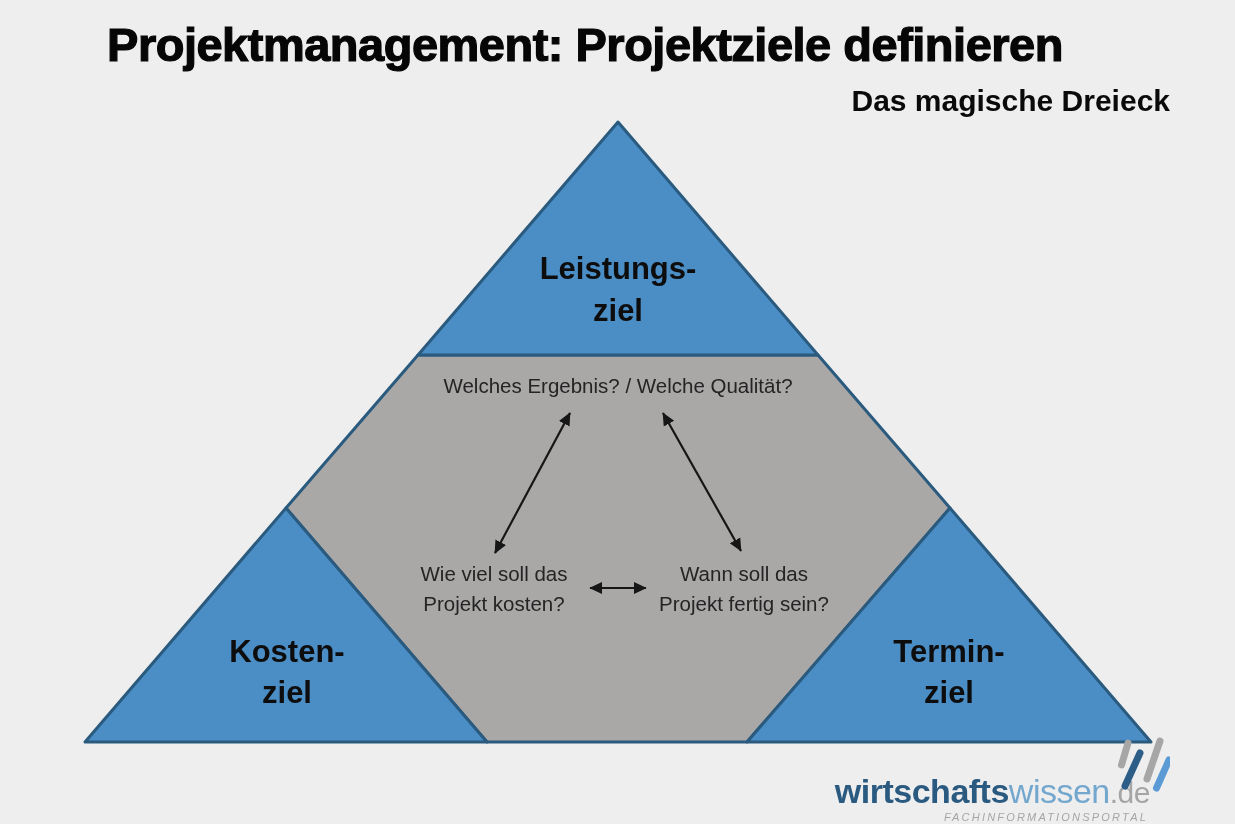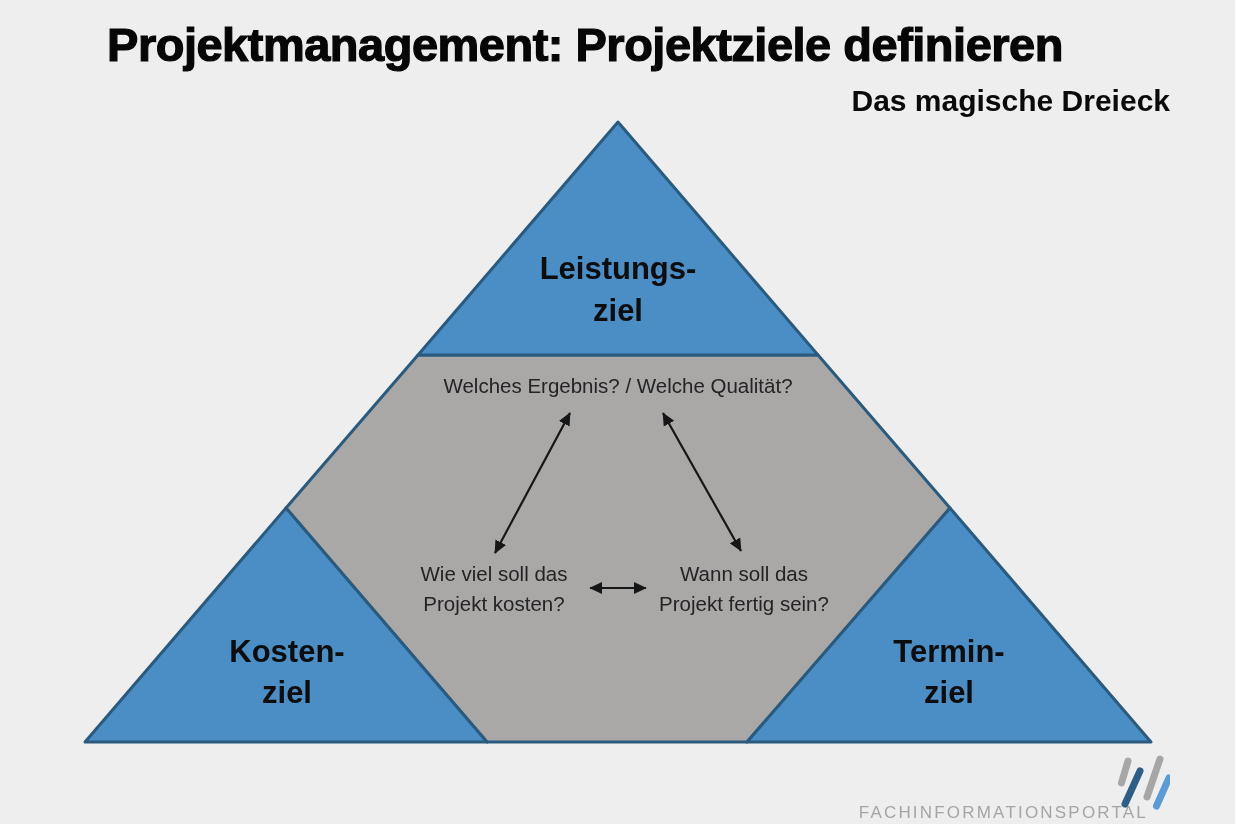--- a/index.html
+++ b/index.html
@@ -22,21 +22,21 @@
   .corner-label { font-family: "Liberation Sans", sans-serif; font-size: 31px; font-weight: 700; fill: #0d0d0d; text-anchor: middle; }
   .question    { font-family: "Liberation Sans", sans-serif; font-size: 20.5px; font-weight: 400; fill: #242424; text-anchor: middle; }
   .shape       { stroke: #2a5a7e; stroke-width: 3; stroke-linejoin: round; }
   .arrow       { stroke: #161616; stroke-width: 2.2; fill: none; }
 
   .logo { position: absolute; right: 20px; bottom: 1px; text-align: right; }
   .logo-wordmark { font-size: 34px; line-height: 1.1; letter-spacing: -0.5px; white-space: nowrap; }
   .lw1 { font-weight: 700; color: #2b5a80; }
   .lw2 { font-weight: 400; color: #74a7ce; }
   .lw3 { font-weight: 400; color: #a5a5a5; font-size: 30px; }
-  .logo-tagline { font-size: 17px; color: #a5a5a5; letter-spacing: 2.2px; margin-top: 12px; padding-right: 2px; }
+  .logo-tagline { font-size: 11px; color: #a5a5a5; letter-spacing: 2.2px; margin-top: 1px; padding-right: 2px; font-style: italic; }
   .logo-slashes { position: absolute; top: -42px; right: -20px; }
 </style>
 </head>
 <body>
 
 <div class="canvas">
 
   <div class="title">Projektmanagement: Projektziele definieren</div>
   <div class="subtitle">Das magische Dreieck</div>
 
@@ -73,16 +73,17 @@
     <line class="arrow" x1="590" y1="588" x2="646" y2="588" marker-start="url(#ah)" marker-end="url(#ah)"></line>
   </svg>
 
   <div class="logo">
     <svg class="logo-slashes" width="62" height="64" viewBox="0 0 62 64" xmlns="http://www.w3.org/2000/svg">
       <line x1="20" y1="12" x2="13.5" y2="34" stroke="#a6a6a6" stroke-width="7" stroke-linecap="round"></line>
       <line x1="32" y1="22" x2="17" y2="55" stroke="#2d5e87" stroke-width="7" stroke-linecap="round"></line>
       <line x1="52" y1="10" x2="39" y2="48" stroke="#a6a6a6" stroke-width="7" stroke-linecap="round"></line>
       <line x1="61" y1="29" x2="48.5" y2="57" stroke="#5b9bd5" stroke-width="7" stroke-linecap="round"></line>
     </svg>
+    <div class="logo-wordmark"><span class="lw1">wirtschafts</span><span class="lw2">wissen</span><span class="lw3">.de</span></div>
     <div class="logo-tagline">FACHINFORMATIONSPORTAL</div>
   </div>
 
 </div>
 
 </body></html>

